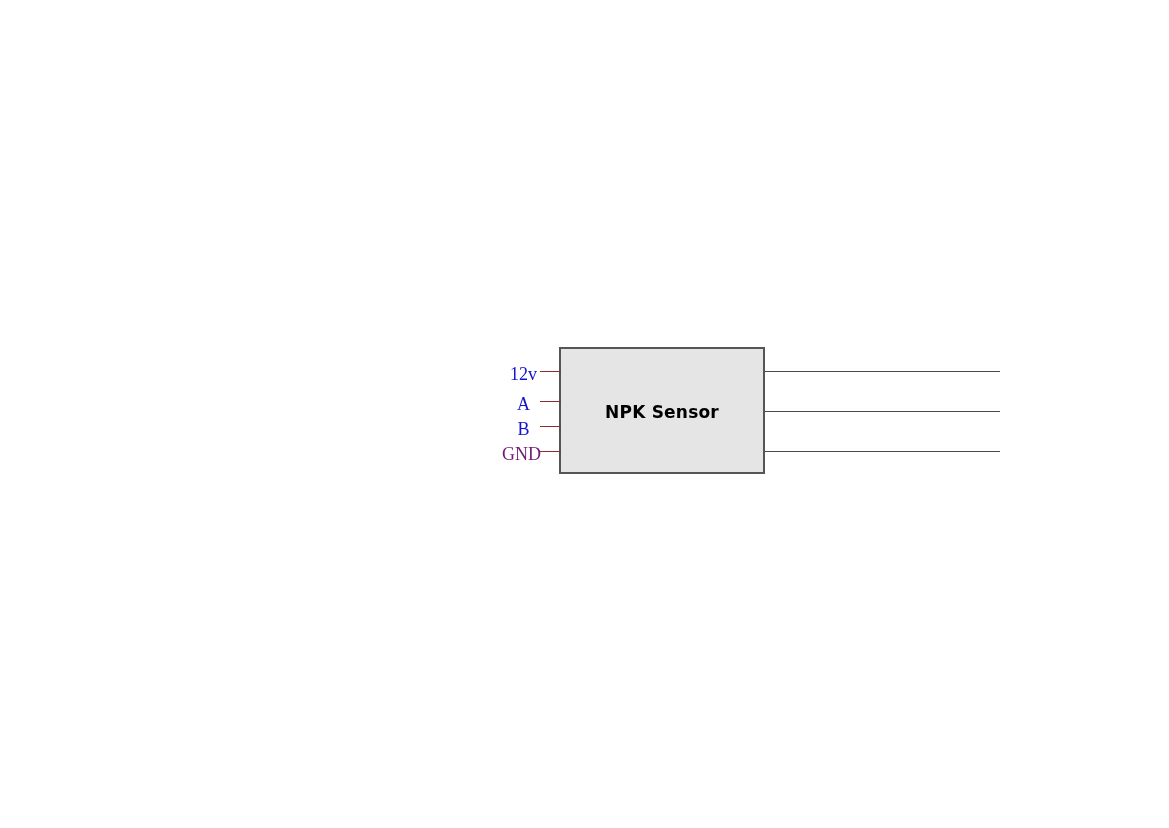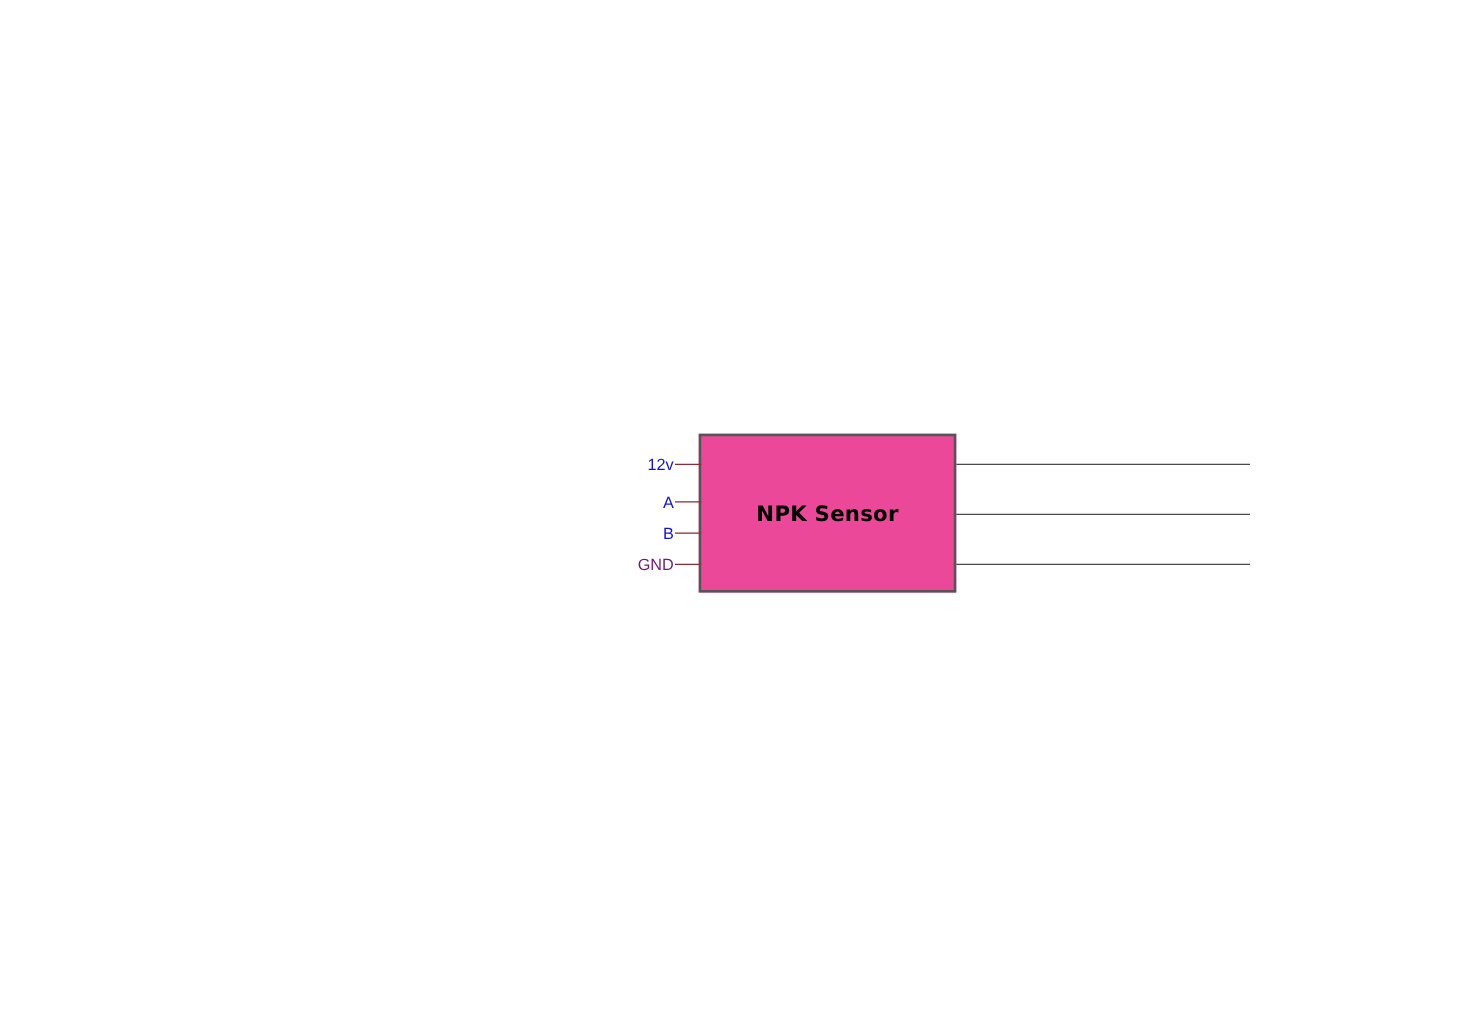--- a/index.html
+++ b/index.html
@@ -37,24 +37,24 @@
     font-weight: bold;
     color: #000000;
     font-family: "DejaVu Sans", "Liberation Sans", sans-serif;
     white-space: nowrap;
     letter-spacing: 0.2px;
   }
 
   
   .pin-label {
     position: absolute;
-    text-align: right;
-    font-size: 13px;
+    text-align: center;
+    font-size: 18px;
     color: #1414cc;
-    font-family: Liberation Sans, sans-serif;
+    font-family: Liberation Serif, serif;
     white-space: nowrap;
     line-height: 1;
   }
 
   
   .pin-stub {
     position: absolute;
     height: 0;
     border-top: 1.6px solid #8b2b33;
   }
@@ -64,21 +64,21 @@
     position: absolute;
     height: 0;
     border-top: 1.6px solid #4a4a4a;
   }
 </style>
 </head>
 <body>
 
 <div id="canvas">
 
-  <div class="component-block" id="block" style="left: 559px; top: 347px; width: 206px; height: 127px; border-color: rgb(85, 85, 85); background: #ec4899;">
+  <div class="component-block" id="block" style="left: 559px; top: 347px; width: 206px; height: 127px; border-color: rgb(85, 85, 85); background: #e5e5e5;">
     <div class="component-label" id="block-label" style="top: 52.5px; color: rgb(0, 0, 0);">NPK Sensor</div>
   </div>
 
   <div id="pins-layer">
       <div class="pin-label" style="left: 508px; width: 31px; top: 365px; color: rgb(20, 20, 204);">12v</div>
       <div class="pin-stub" style="left: 540px; top: 371px; width: 21px; border-top-color: rgb(139, 43, 51);"></div>
       <div class="pin-label" style="left: 508px; width: 31px; top: 395px; color: rgb(20, 20, 204);">A</div>
       <div class="pin-stub" style="left: 540px; top: 401px; width: 21px; border-top-color: rgb(139, 43, 51);"></div>
       <div class="pin-label" style="left: 508px; width: 31px; top: 420px; color: rgb(20, 20, 204);">B</div>
       <div class="pin-stub" style="left: 540px; top: 426px; width: 21px; border-top-color: rgb(139, 43, 51);"></div>

